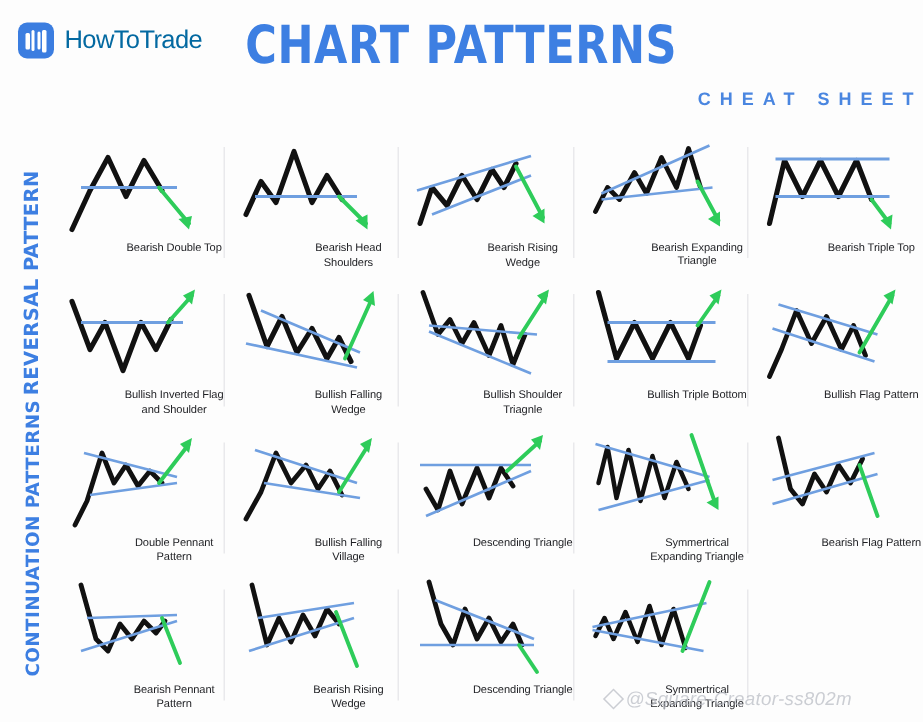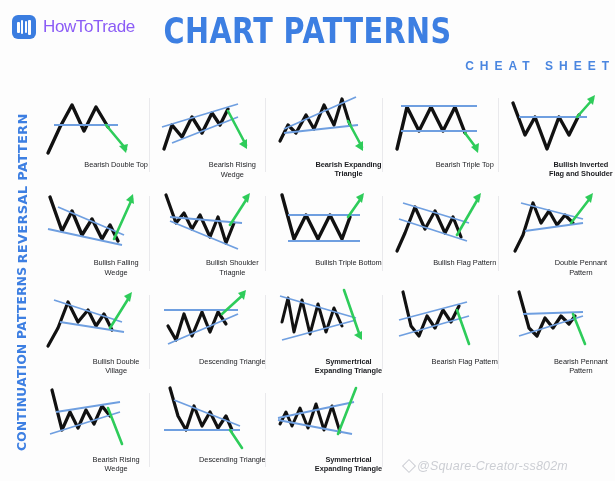--- a/index.html
+++ b/index.html
@@ -18,21 +18,21 @@
   .logo-mark{
     width:24px;height:24px;border-radius:6px;background:#3b7de0;
     display:flex;align-items:center;justify-content:center;gap:1.5px;
   }
   .logo-mark i{display:block;width:2.2px;background:#ffffff;border-radius:1px;}
   .logo-mark i:nth-child(1){height:11px;}
   .logo-mark i:nth-child(2){height:14px;}
   .logo-mark i:nth-child(3){height:12px;}
   .logo-mark i:nth-child(4){height:15px;}
   .logo-text{
-    font-size:17px;color:#8b5cf6;letter-spacing:-0.4px;font-weight:500;
+    font-size:17px;color:#0369a1;letter-spacing:-0.4px;font-weight:500;
     white-space:nowrap;
   }
   .title{
     position:absolute;left:0;top:12px;width:615px;text-align:center;
     font-family:"DejaVu Sans", sans-serif;
     font-weight:bold;font-size:35px;line-height:38px;
     color:#3d7fe2;letter-spacing:0.5px;
     transform:scaleX(0.82);transform-origin:center top;
   }
   .subtitle{
@@ -67,21 +67,21 @@
   .cell::after{
     content:"";position:absolute;right:0;top:10px;bottom:14px;
     width:1px;background:#e9e9ec;
   }
   .cell:nth-child(5n)::after{display:none;}
   .cell svg{display:block;width:104px;height:68px;}
   .cap{
     font-size:7.4px;color:#1d1e22;text-align:center;line-height:9.6px;
     max-width:104px;margin-top:1px;letter-spacing:-0.05px;margin-left:48px;
   }
-  .cap.two{line-height:9.4px;font-weight:bold;}
+  .cap.two{line-height:9.4px;}
 
   
   .watermark{
     position:absolute;left:404px;top:459px;
     font-size:12.5px;color:#b9bcc4;opacity:.72;
     letter-spacing:.2px;white-space:nowrap;
     display:flex;align-items:center;gap:3px;
     pointer-events:none;
     font-style:italic;
   }
@@ -117,20 +117,29 @@
     <div class="cell">
       <svg viewBox="0 0 104 68">
         <polyline points="8,62 20,36 32,14 44,40 56,16 68,36" fill="none" stroke="#111" stroke-width="3.4" stroke-linejoin="round" stroke-linecap="round"></polyline>
         <line x1="14" y1="34" x2="78" y2="34" stroke="#6f9fe0" stroke-width="2"></line>
         <line x1="66" y1="34" x2="86" y2="58" stroke="#2ecc5a" stroke-width="2.6" stroke-linecap="round"></line>
         <polygon points="86,62 79,55 88,53" fill="#2ecc5a"></polygon>
       </svg>
       <div class="cap">Bearish Double Top</div>
     </div>
 
+    <div class="cell">
+      <svg viewBox="0 0 104 68">
+        <polyline points="8,52 18,30 28,44 40,10 52,44 62,26 72,42" fill="none" stroke="#111" stroke-width="3.4" stroke-linejoin="round" stroke-linecap="round"></polyline>
+        <line x1="14" y1="40" x2="82" y2="40" stroke="#6f9fe0" stroke-width="2"></line>
+        <line x1="70" y1="40" x2="88" y2="58" stroke="#2ecc5a" stroke-width="2.6" stroke-linecap="round"></line>
+        <polygon points="89,62 81,56 89,52" fill="#2ecc5a"></polygon>
+      </svg>
+      <div class="cap">Bearish Head Shoulders</div>
+    </div>
 
     <div class="cell">
       <svg viewBox="0 0 104 68">
         <polyline points="8,58 16,34 26,46 36,26 46,42 56,22 64,34 72,18" fill="none" stroke="#111" stroke-width="3.4" stroke-linejoin="round" stroke-linecap="round"></polyline>
         <line x1="6" y1="36" x2="82" y2="13" stroke="#6f9fe0" stroke-width="1.8"></line>
         <line x1="16" y1="52" x2="82" y2="26" stroke="#6f9fe0" stroke-width="1.8"></line>
         <line x1="72" y1="20" x2="90" y2="54" stroke="#2ecc5a" stroke-width="2.6" stroke-linecap="round"></line>
         <polygon points="91,58 83,53 91,48" fill="#2ecc5a"></polygon>
       </svg>
       <div class="cap">Bearish Rising Wedge</div>
@@ -225,21 +234,21 @@
     </div>
 
     <div class="cell">
       <svg viewBox="0 0 104 68">
         <polyline points="8,58 18,40 28,14 38,34 48,22 56,38 64,26 72,42" fill="none" stroke="#111" stroke-width="3.2" stroke-linejoin="round" stroke-linecap="round"></polyline>
         <line x1="14" y1="12" x2="82" y2="34" stroke="#6f9fe0" stroke-width="1.8"></line>
         <line x1="20" y1="34" x2="84" y2="44" stroke="#6f9fe0" stroke-width="1.8"></line>
         <line x1="70" y1="40" x2="90" y2="8" stroke="#2ecc5a" stroke-width="2.6" stroke-linecap="round"></line>
         <polygon points="92,4 84,8 90,14" fill="#2ecc5a"></polygon>
       </svg>
-      <div class="cap">Bullish Double Village</div>
+      <div class="cap">Bullish Falling Village</div>
     </div>
 
     <div class="cell">
       <svg viewBox="0 0 104 68">
         <polyline points="12,38 20,52 28,26 36,48 46,24 54,44 62,24 70,36" fill="none" stroke="#111" stroke-width="3.2" stroke-linejoin="round" stroke-linecap="round"></polyline>
         <line x1="8" y1="22" x2="82" y2="22" stroke="#6f9fe0" stroke-width="1.8"></line>
         <line x1="12" y1="56" x2="82" y2="26" stroke="#6f9fe0" stroke-width="1.8"></line>
         <line x1="66" y1="26" x2="88" y2="6" stroke="#2ecc5a" stroke-width="2.6" stroke-linecap="round"></line>
         <polygon points="90,2 82,5 88,12" fill="#2ecc5a"></polygon>
       </svg>

